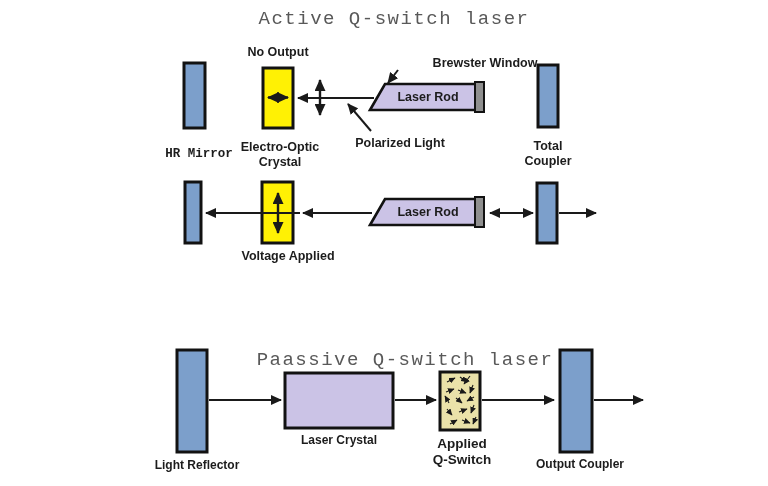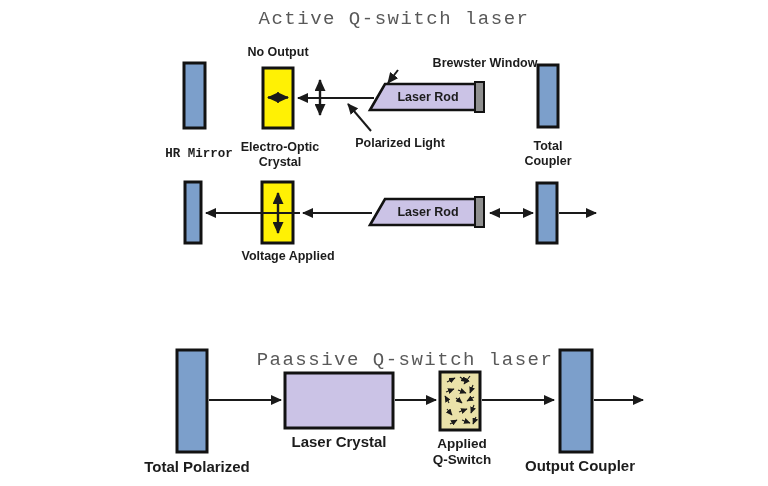--- a/index.html
+++ b/index.html
@@ -5,21 +5,21 @@
   html,body{margin:0;padding:0;background:#ffffff;}
   #canvas{position:relative;width:768px;height:486px;background:#ffffff;overflow:hidden;
           font-family:"Liberation Sans",sans-serif;}
   #diagram-svg{position:absolute;left:0;top:0;}
   .title{position:absolute;font-family:Liberation Mono, monospace;font-size:19px;
          letter-spacing:1.5px;color:var(--title-gray,#595959);white-space:nowrap;
          transform:translateX(-50%);}
   .lbl{position:absolute;font-weight:bold;color:#1c1c1c;text-align:center;
        font-size:12.5px;line-height:1.22;white-space:nowrap;}
   .lbl span{display:block;}
-  .big{font-size:15px;}
+  .big{font-size:12px;}
   .mid{font-size:13.5px;}
   .mirror{fill:var(--mirror-blue,#7C9FCB);stroke:#121212;stroke-width:3;}
   .crystal{fill:var(--crystal-yellow,#FFF104);stroke:#121212;stroke-width:3;}
   .rod{fill:var(--rod-lavender,#CBC3E6);stroke:#121212;stroke-width:2.6;}
   .cap{fill:var(--cap-gray,#8F8F8F);stroke:#121212;stroke-width:2;}
   .lavbox{fill:var(--rod-lavender,#CBC3E6);stroke:#121212;stroke-width:3;}
   .tanbox{fill:var(--qswitch-tan,#EAE2A9);stroke:#121212;stroke-width:3;}
   .beam{stroke:#1a1a1a;stroke-width:2;fill:none;}
   .pol{stroke:#1a1a1a;stroke-width:2.4;fill:none;}
   .tex{stroke:#1a1a1a;stroke-width:1.1;fill:none;}
@@ -112,21 +112,21 @@
     <span>Total</span>
     <span>Coupler</span>
   </div>
 
   <div class="lbl" style="left:228px;top:249px;width:120px;">Voltage Applied</div>
 
   <div class="lbl" style="left:378px;top:205px;width:100px;">Laser Rod</div>
 
   <div class="title" style="left:405px;top:303px;margin-top:46px;">Paassive Q-switch laser</div>
 
-  <div class="lbl big" style="left:127px;top:458px;width:140px;">Total Polarized</div>
+  <div class="lbl big" style="left:127px;top:458px;width:140px;">Light Reflector</div>
 
   <div class="lbl big" style="left:269px;top:433px;width:140px;">Laser Crystal</div>
 
   <div class="lbl mid" style="left:402px;top:436px;width:120px;">
     <span>Applied</span>
     <span>Q-Switch</span>
   </div>
 
   <div class="lbl big" style="left:500px;top:457px;width:160px;">Output Coupler</div>
 

